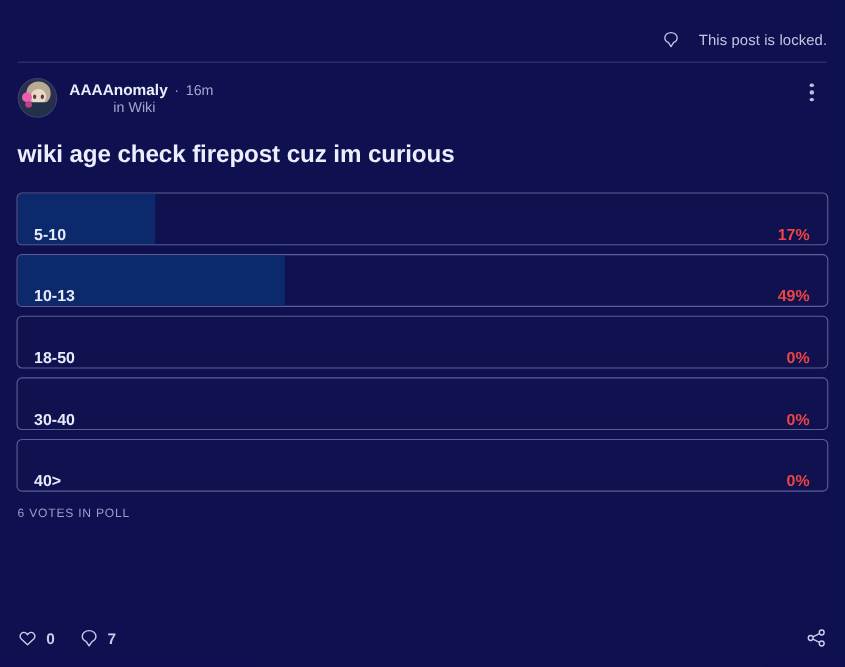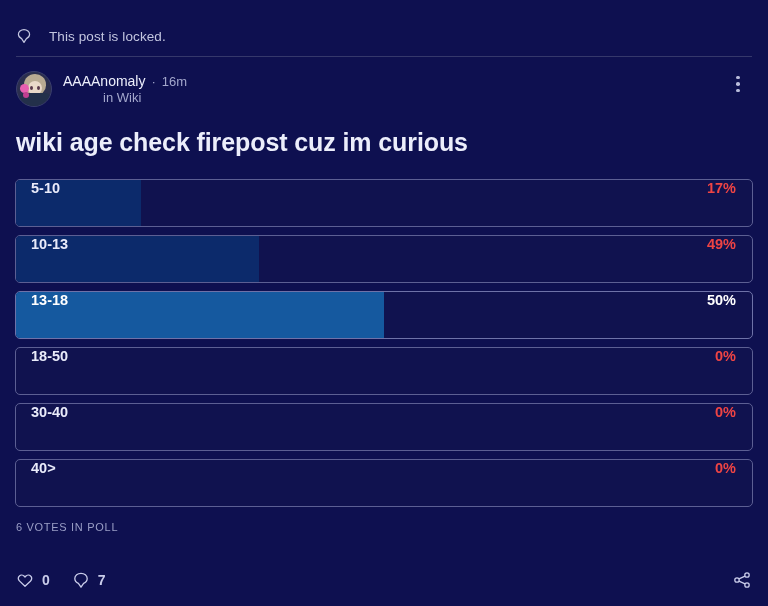--- a/index.html
+++ b/index.html
@@ -20,20 +20,21 @@
     display: flex;
     flex-direction: column;
   }
 
   
   .locked-banner {
     display: flex;
     align-items: center;
     gap: 17px;
     padding: 28px 16px 12px 16px;
+    justify-content: flex-end;
   }
   .locked-banner .locked-text {
     font-size: 13.5px;
     color: #c3c6e0;
     letter-spacing: 0.1px;
   }
   .bubble-icon { width: 16px; height: 16px; display: block; flex: none; }
 
   .divider {
     height: 1px;
@@ -109,21 +110,21 @@
     justify-content: center;
     gap: 1px;
   }
   .author-line1 {
     display: flex;
     align-items: baseline;
     gap: 6px;
     font-size: 14px;
   }
   .author-name {
-    font-weight: normal;
+    font-weight: bold;
     color: #eceefb;
     font-size: 14px;
   }
   .dot-sep { color: #a3a7cc; font-size: 13px; }
   .timestamp { color: #a3a7cc; font-size: 13px; }
   .author-sub { color: #a3a7cc; font-size: 13px; padding-left: 40px; }
 
   .more-menu {
     position: absolute;
     right: 16px;
@@ -140,21 +141,21 @@
   .more-menu span {
     width: 3.5px; height: 3.5px;
     border-radius: 50%;
     background: #b9bcdb;
     display: block;
   }
 
   
   .post-title {
     padding: 16px 16px 0 16px;
-    font-size: 25px;
+    font-size: 22px;
     font-weight: bold;
     color: #eceefb;
     letter-spacing: -0.1px;
     line-height: 1.2;
   }
 
   
   .poll {
     padding: 22px 15px 0 15px;
     display: flex;
@@ -163,21 +164,21 @@
   }
   .poll-option {
     position: relative;
     height: 48px;
     border: 1px solid #5c5f93;
     border-radius: 5px;
     overflow: hidden;
     background: #10124f;
     cursor: pointer;
     display: flex;
-    align-items: flex-start;
+    align-items: flex-end;
   }
   .poll-fill {
     position: absolute;
     left: 0; top: 0; bottom: 0;
     background: #0c2a6b;
   }
   .poll-option.winner { border-color: #6e72a8; }
   .poll-option.winner .poll-fill { background: #15599f; }
 
   .poll-label {
@@ -289,25 +290,20 @@
       <span class="poll-label">5-10</span>
       <span class="poll-pct">17%</span>
     </div>
 
     <div class="poll-option">
       <div class="poll-fill" style="width:33%"></div>
       <span class="poll-label">10-13</span>
       <span class="poll-pct">49%</span>
     </div>
 
-    <div class="poll-option winner">
-      <div class="poll-fill" style="width:50%"></div>
-      <span class="poll-label">13-18</span>
-      <span class="poll-pct">50%</span>
-    </div>
 
     <div class="poll-option">
       <div class="poll-fill" style="width:0%"></div>
       <span class="poll-label">18-50</span>
       <span class="poll-pct">0%</span>
     </div>
 
     <div class="poll-option">
       <div class="poll-fill" style="width:0%"></div>
       <span class="poll-label">30-40</span>

